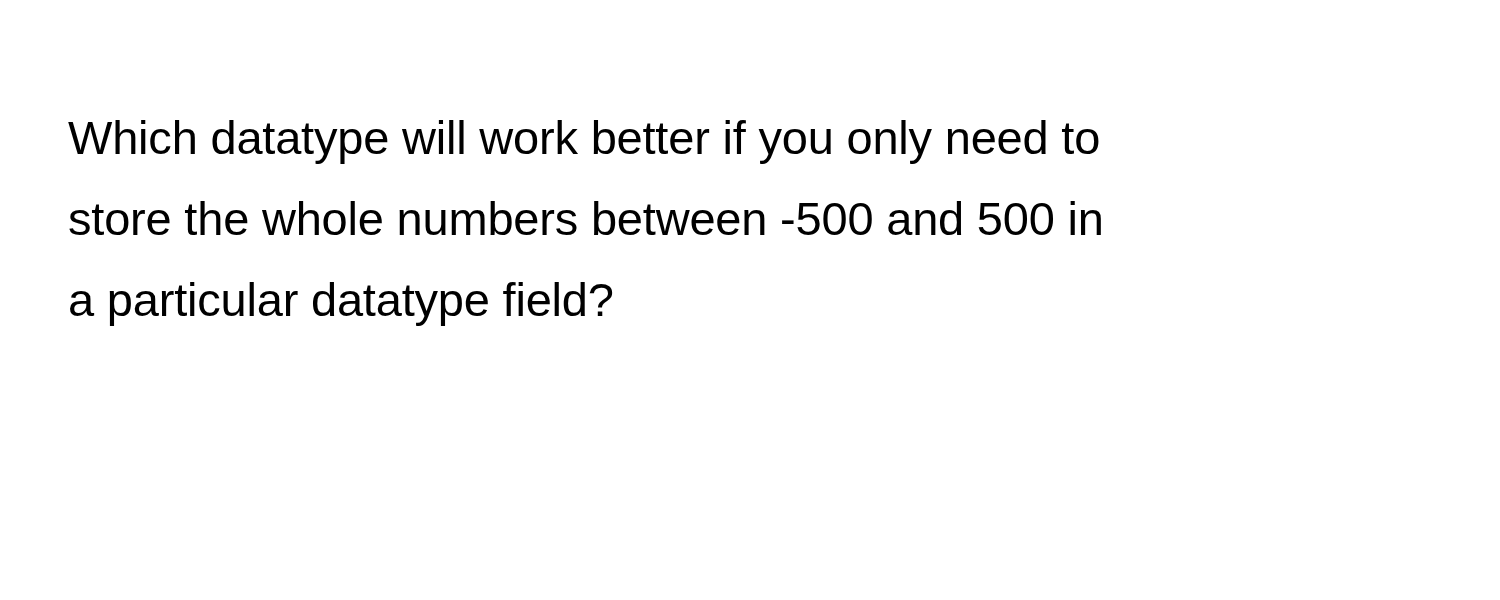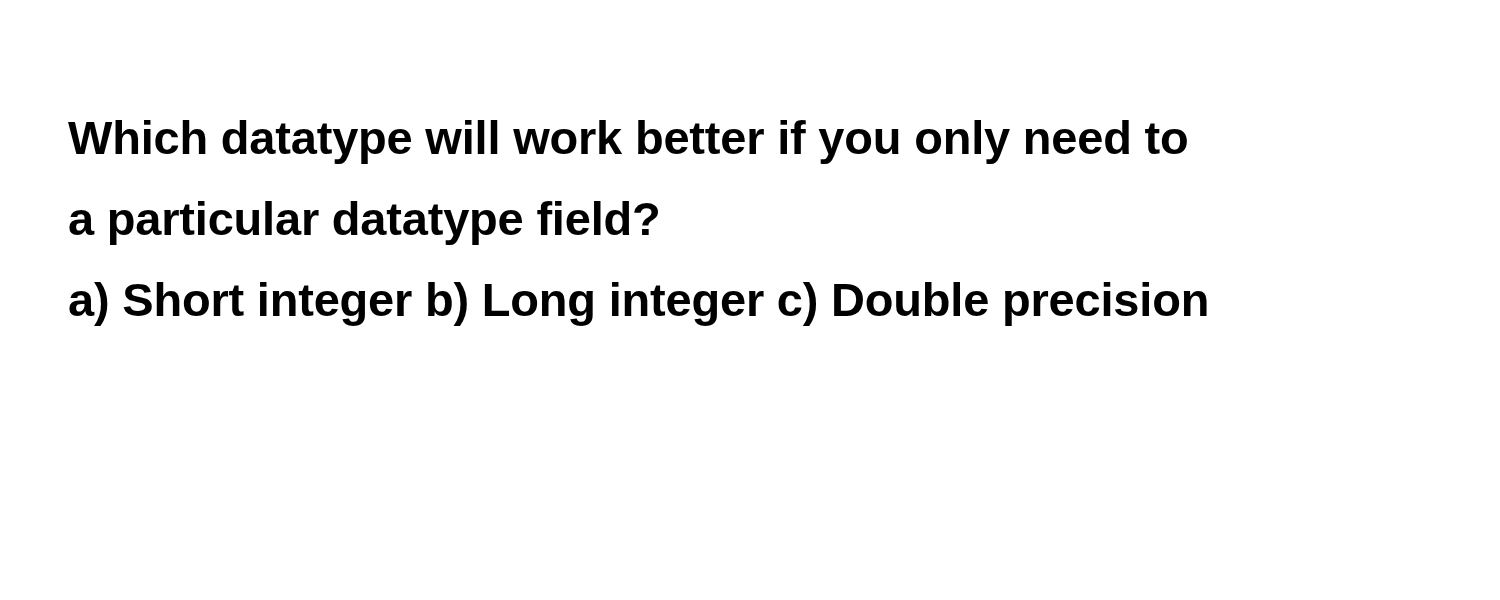--- a/index.html
+++ b/index.html
@@ -12,23 +12,23 @@
       height: 600px;
       background: #ffffff;
       font-family: -apple-system, BlinkMacSystemFont, "Segoe UI", Helvetica, Arial, sans-serif;
       color: #000000;
       padding: 98px 68px 0 68px;
     }
     .question-text {
       font-size: 47px;
       line-height: 1.72;
       letter-spacing: -0.2px;
-      font-weight: 700;
+      font-weight: 400;
     }
   </style>
 </head>
 <body>
 
 <div class="question-text">
   <div>Which datatype will work better if you only need to</div>
+  <div>store the whole numbers between -500 and 500 in</div>
   <div>a particular datatype field?</div>
-  <div>a) Short integer b) Long integer c) Double precision</div>
 </div>
 
 </body></html>

